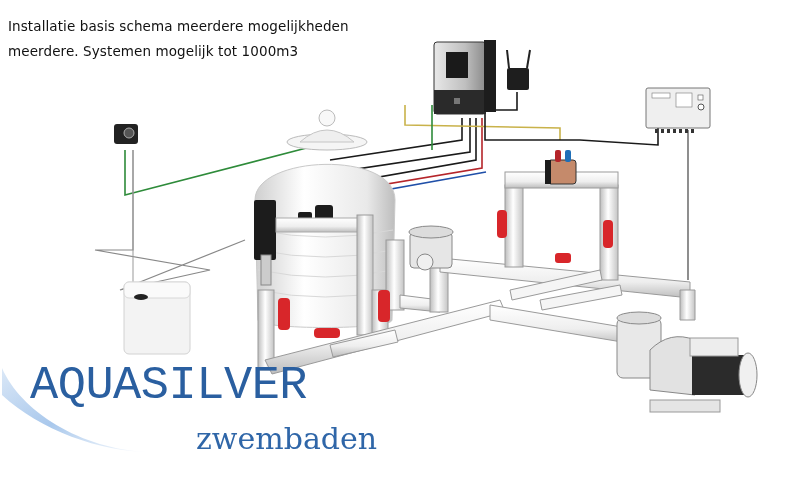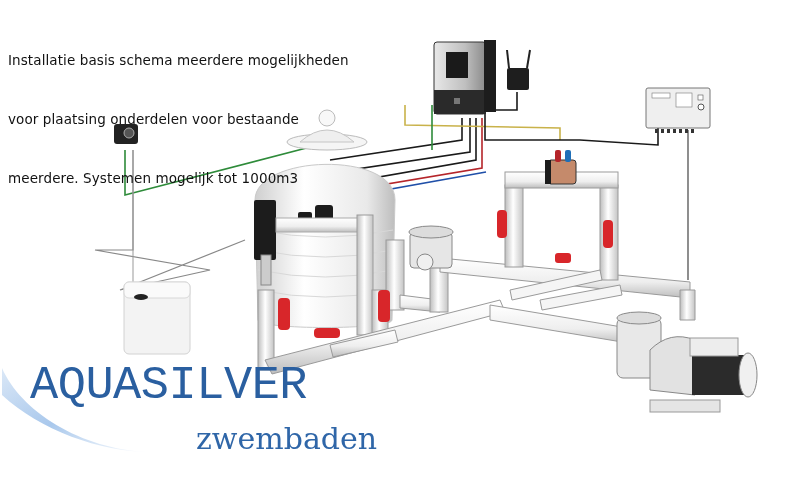--- a/index.html
+++ b/index.html
@@ -1,18 +1,18 @@
 <!DOCTYPE html>
 <html><head>
 <meta charset="utf-8">
 <style>
   html, body { margin:0; padding:0; background:#ffffff; }
   body { width:800px; height:480px; position:relative; overflow:hidden; font-family:"DejaVu Sans", sans-serif; }
   .caption { position:absolute; left:8px; top:14px; width:400px; font-family:"DejaVu Sans", sans-serif; font-size:13.5px; line-height:25px; color:#111; letter-spacing:0.1px; }
-  .caption div { white-space:nowrap;margin-top:34px; }
+  .caption div { white-space:nowrap; }
   svg.scene { position:absolute; left:0; top:0; }
   .logo-main { position:absolute; left:30px; top:362px; font-family:Liberation Mono, monospace; font-size:47px; color:#2a5fa0; letter-spacing:-0.5px; line-height:1; }
   .logo-sub { position:absolute; left:196px; top:424px; font-family:"DejaVu Serif", serif; font-size:30px; color:#2f66a8; line-height:1; }
 </style>
 </head>
 <body>
 
 <svg class="scene" width="800" height="480" viewBox="0 0 800 480" xmlns="http://www.w3.org/2000/svg">
   <defs>
     <linearGradient id="tankGrad" x1="0" x2="1" y1="0" y2="0">
@@ -173,18 +173,17 @@
     <path d="M650 350 Q 670 330 695 340 L 695 395 L 650 390 Z" fill="#e2e2e2" stroke="#888"></path>
     <rect x="692" y="355" width="52" height="40" fill="#2b2b2b"></rect>
     <ellipse cx="748" cy="375" rx="9" ry="22" fill="#f0f0f0" stroke="#888"></ellipse>
     <rect x="690" y="338" width="48" height="18" fill="#ededed" stroke="#999"></rect>
     <rect x="650" y="400" width="70" height="12" fill="#e5e5e5" stroke="#999"></rect>
   </g>
 </svg>
 
 <div class="caption">
   <div>Installatie basis schema meerdere mogelijkheden</div>
-  <div>voor plaatsing onderdelen voor bestaande</div>
   <div>meerdere. Systemen mogelijk tot 1000m3</div>
 </div>
 
 <div class="logo-main">AQUASILVER</div>
 <div class="logo-sub">zwembaden</div>
 
 </body></html>

